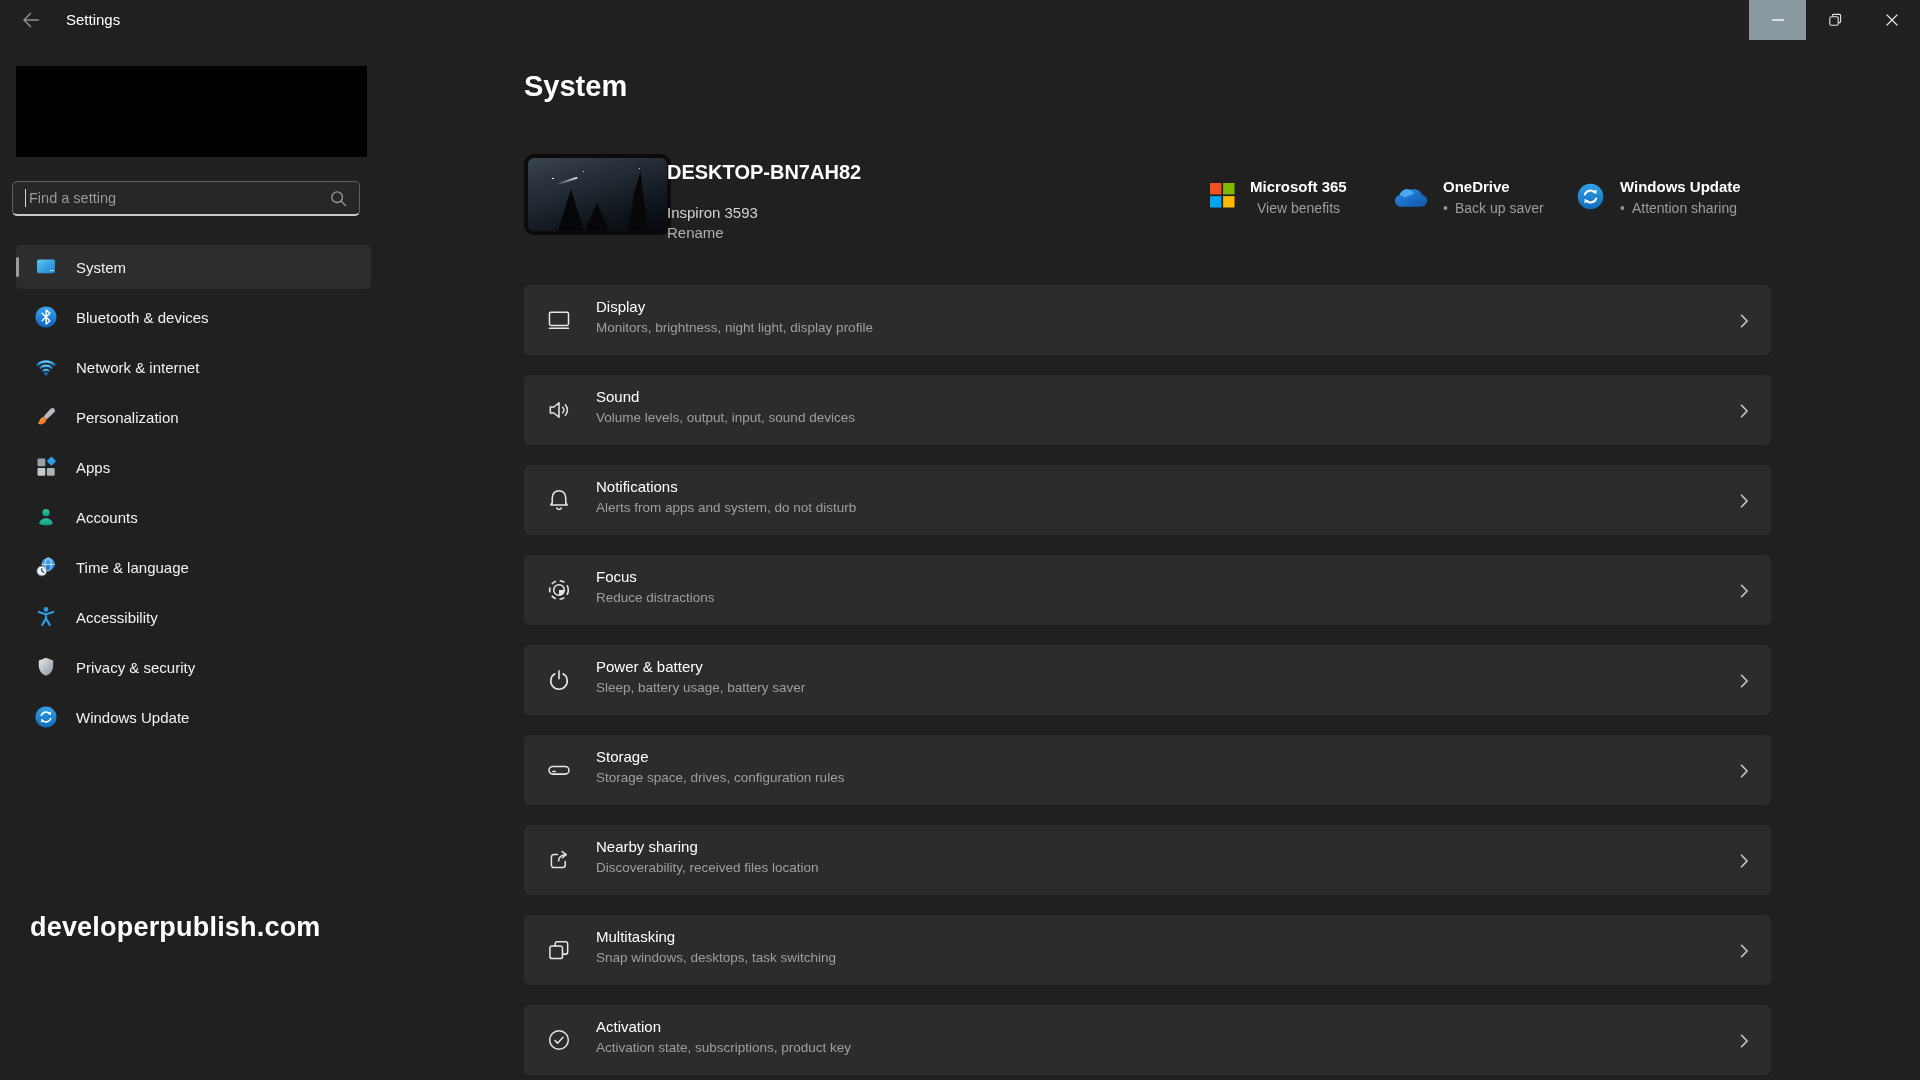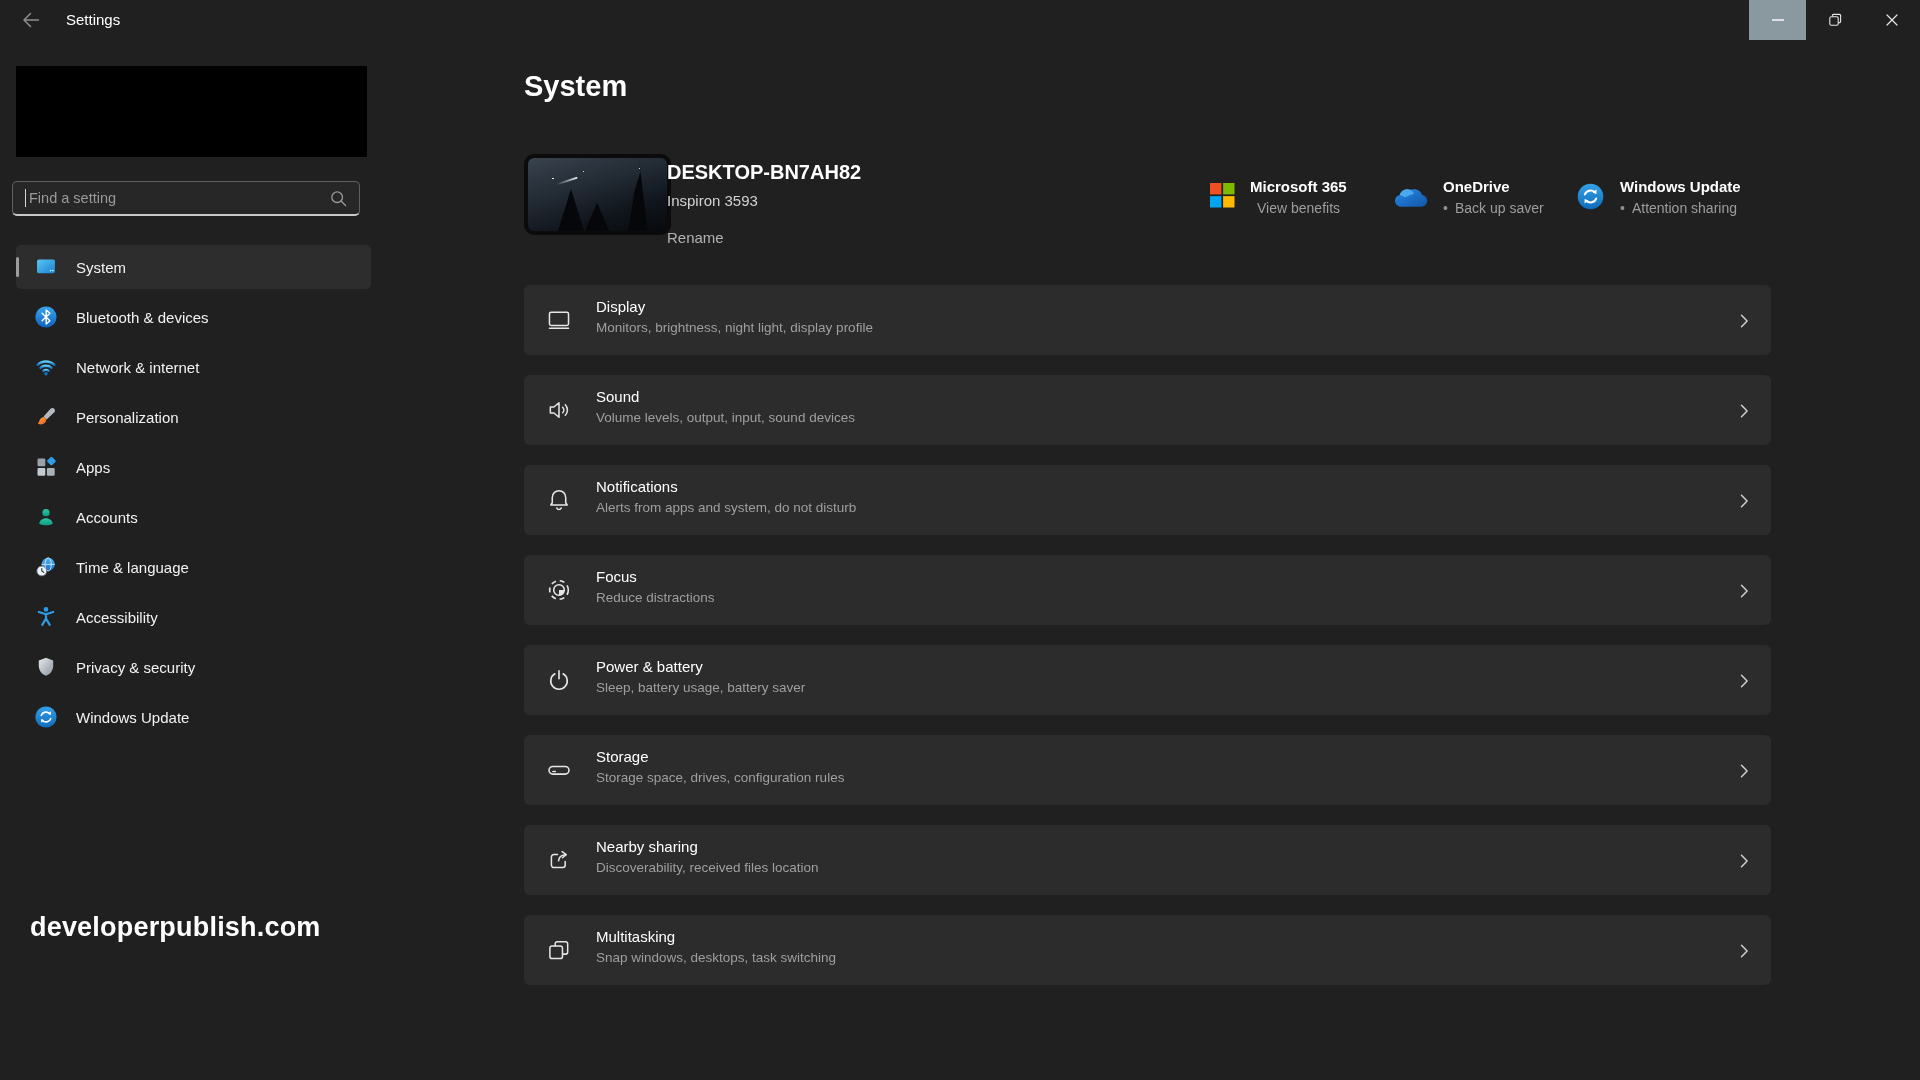--- a/index.html
+++ b/index.html
@@ -44,22 +44,22 @@
        radial-gradient(1px 1px at 80% 15%, #cfd8e2 60%, transparent 61%),
        linear-gradient(163deg, #39434e 0%, #222a33 40%, #10151c 72%, #070a0e 100%); }
   .tree { position:absolute; background:#05070a; }
   .tree1 { right:8px; top:-4px; width:46px; height:86px; clip-path:polygon(55% 0, 78% 100%, 30% 100%, 48% 40%, 20% 90%, 60% 20%); }
   .tree2 { left:26px; bottom:-2px; width:34px; height:44px; clip-path:polygon(50% 0, 90% 100%, 10% 100%); }
   .tree3 { left:56px; bottom:-2px; width:26px; height:30px; clip-path:polygon(50% 0, 100% 100%, 0 100%); }
   .meteor { position:absolute; left:28px; top:22px; width:22px; height:2px; background:linear-gradient(90deg, transparent, #e8eef4); transform:rotate(-18deg); border-radius:1px; }
 
   .device-text { position:absolute; left:667px; top:161px; }
   .device-name { font-size:20px; font-weight:600; color:#ffffff; }
-  .device-model { margin-top:8px; font-size:15px; color:#d2d2d2; }
-  .device-rename { margin-top:20px; font-size:15px; color:#b2b2b2; cursor:default; }
+  .device-model { margin-top:20px; font-size:15px; color:#d2d2d2; }
+  .device-rename { margin-top:3px; font-size:15px; color:#b2b2b2; cursor:default; }
 
   .ql-item { position:absolute; top:177px; display:flex; }
   .ql-1 { left:1210px; }
   .ql-2 { left:1394px; }
   .ql-3 { left:1576px; }
   .ql-icon { flex:0 0 auto; }
   .ql-text { margin-left:15px; }
   .ql-title { font-size:15px; font-weight:600; color:#ffffff; line-height:19px; }
   .ql-sub { margin-top:4px; font-size:14px; color:#9d9d9d; display:flex; align-items:center; }
   .ql-bullet { margin-right:7px; font-size:14px; color:#8f8f8f; }
@@ -508,14 +508,31 @@
         <div class="srow-title">Multitasking</div>
         <div class="srow-sub">Snap windows, desktops, task switching</div>
       </span>
     <span class="srow-chevron">
         <svg class="ic" width="9" height="14" viewBox="0 0 9 14">
           <path d="M1.5 1.2l5.6 5.8-5.6 5.8" stroke="#d0d0d0" stroke-width="1.5" fill="none" stroke-linecap="round" stroke-linejoin="round"></path>
         </svg>
       </span>
   </div>
 
+  <div class="srow">
+    <span class="srow-icon">
+      <svg class="ic" width="26" height="26" viewBox="0 0 24 24">
+          <circle cx="12" cy="12" r="8.6" stroke="#e6e6e6" stroke-width="1.4" fill="none"></circle>
+          <path d="M8.3 12.4l2.4 2.5 5-5.4" stroke="#e6e6e6" stroke-width="1.4" fill="none" stroke-linecap="round" stroke-linejoin="round"></path>
+        </svg>
+    </span>
+    <span class="srow-text">
+        <div class="srow-title">Activation</div>
+        <div class="srow-sub">Activation state, subscriptions, product key</div>
+      </span>
+    <span class="srow-chevron">
+        <svg class="ic" width="9" height="14" viewBox="0 0 9 14">
+          <path d="M1.5 1.2l5.6 5.8-5.6 5.8" stroke="#d0d0d0" stroke-width="1.5" fill="none" stroke-linecap="round" stroke-linejoin="round"></path>
+        </svg>
+      </span>
+  </div>
 
 </div>
 
 </body></html>

